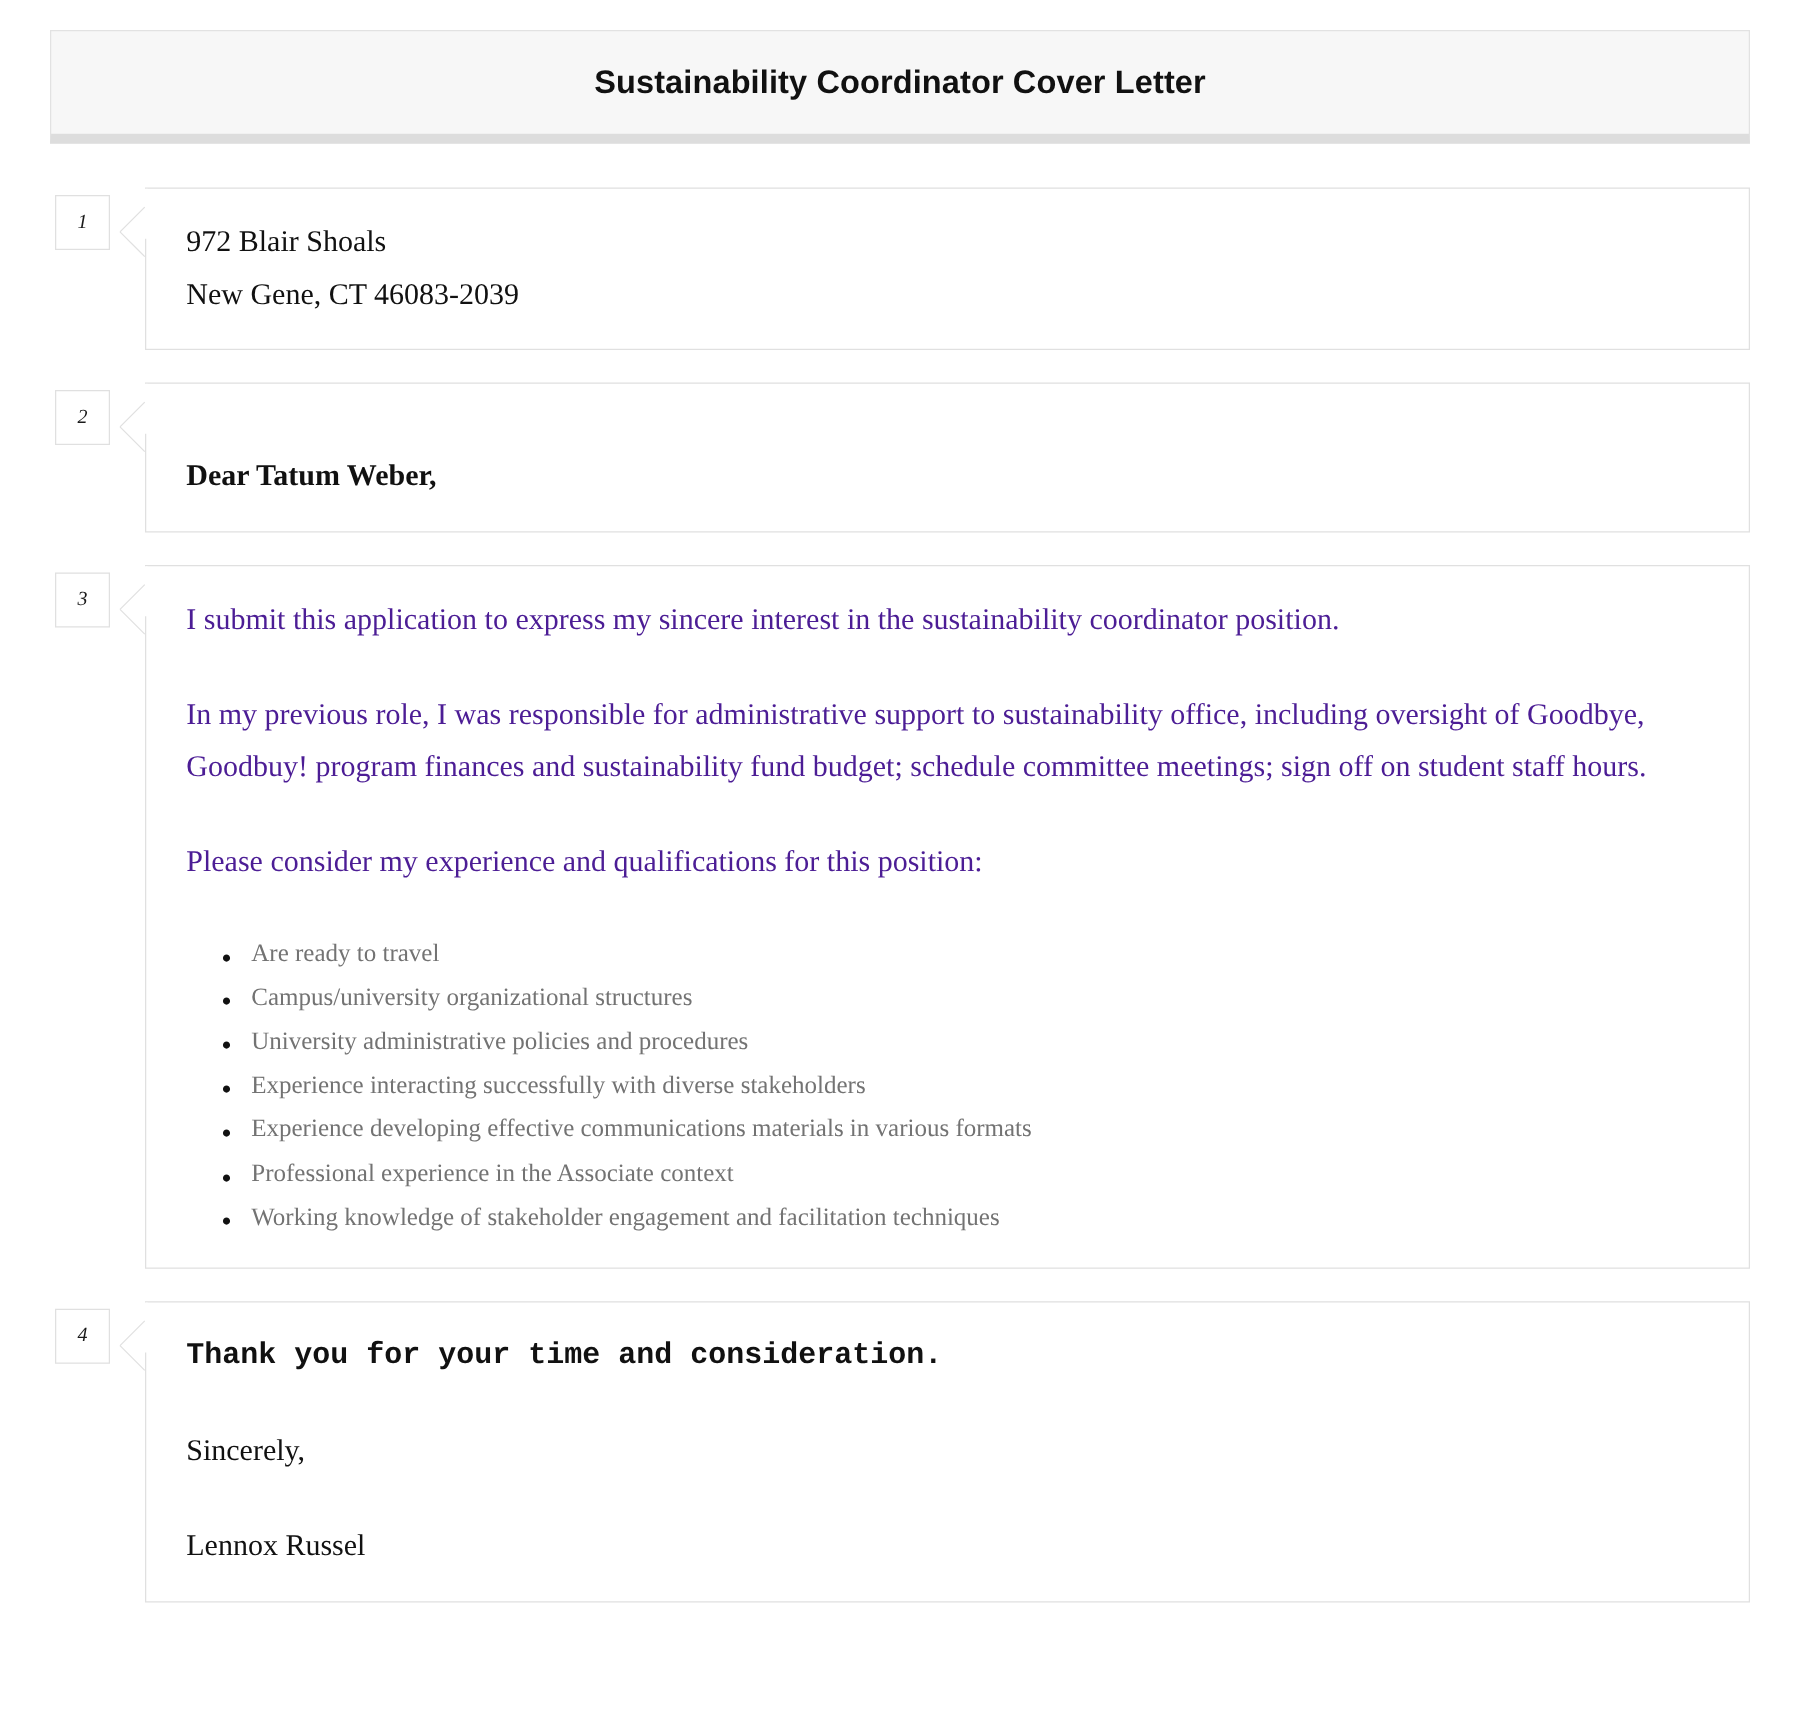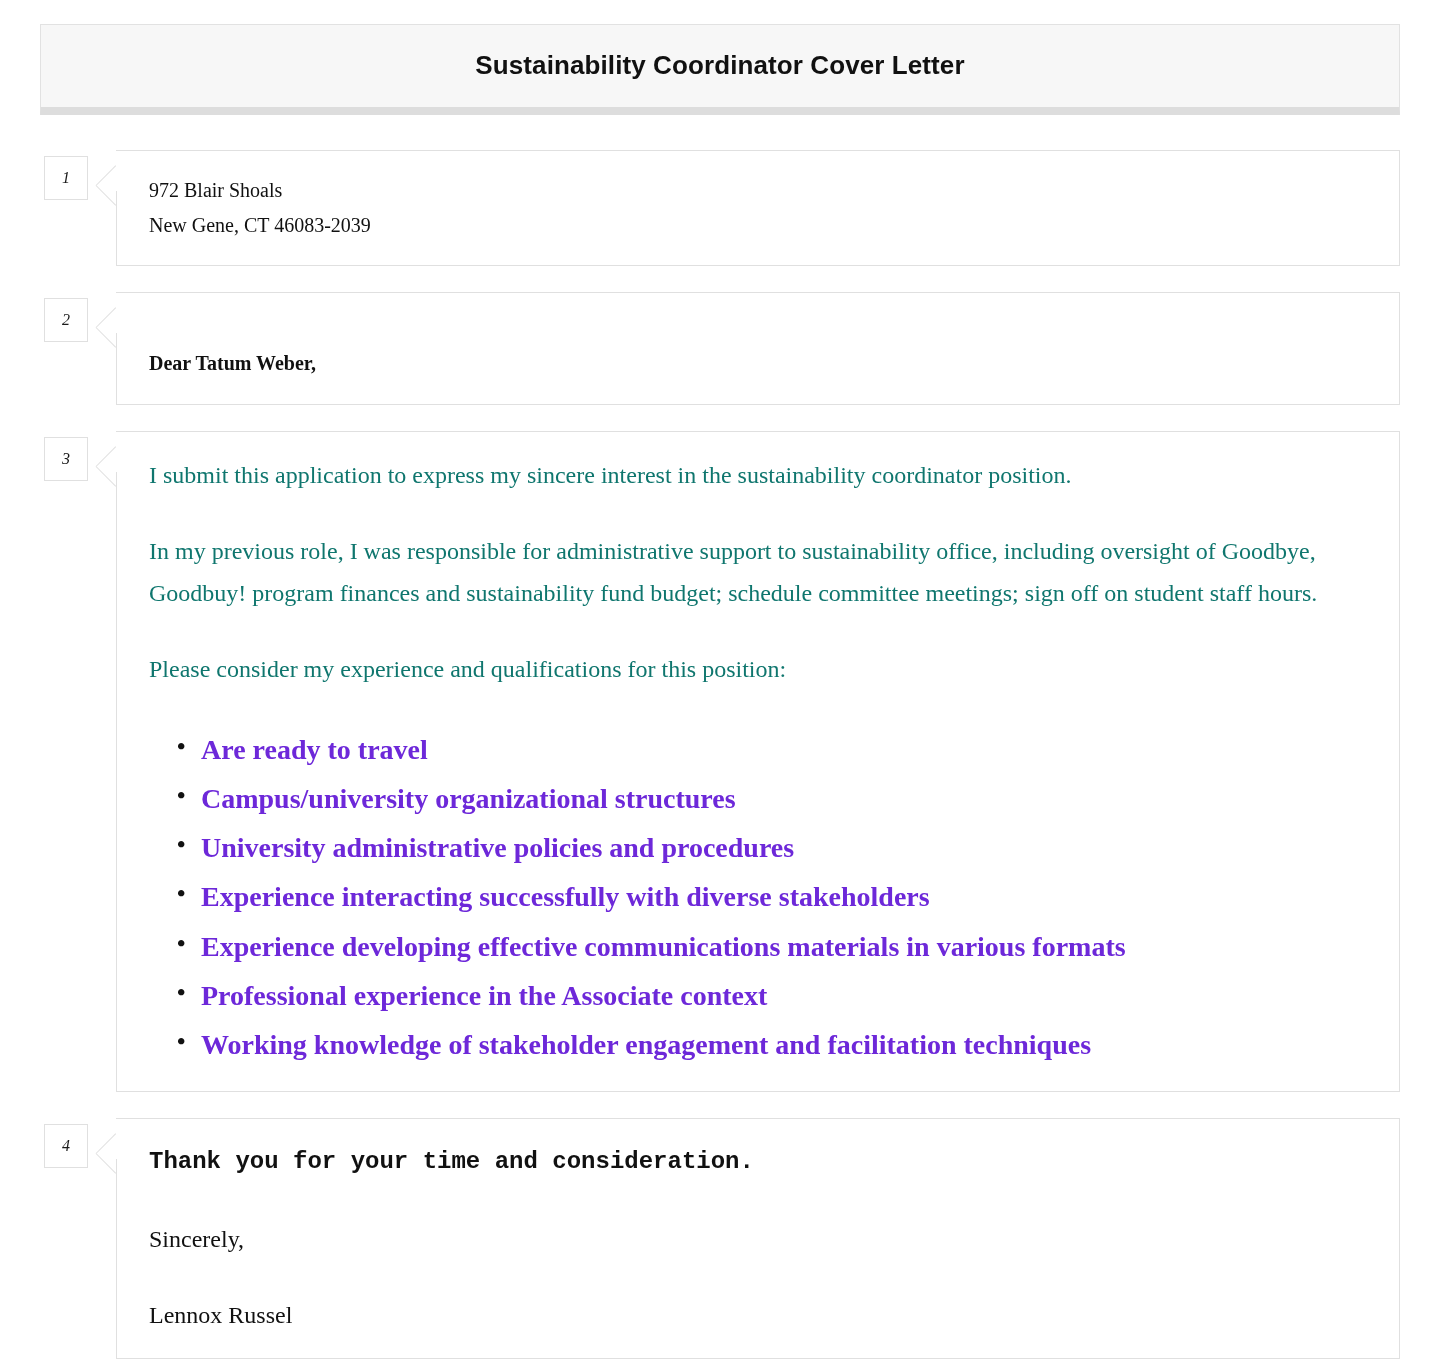--- a/index.html
+++ b/index.html
@@ -118,50 +118,49 @@
     position: absolute;
     left: -1px;
     top: 0px;
     width: 2px;
     height: 40px;
     background: #ffffff;
   }
 
   
   .line {
-    font-size: 20px;
+    font-size: 24px;
     line-height: 1.76;
     color: #111111;
   }
   .line.bold {
     font-weight: bold;
     margin-top: 31px;
   }
   .para {
     font-size: 24px;
     line-height: 1.76;
-    color: #0f766e;
+    color: #4c1d95;
     margin: 0 0 34px 0;
   }
   .para:last-child {
     margin-bottom: 0;
   }
 
   ul.bullets {
     margin: 0;
     padding: 0 0 0 52px;
     list-style: none;
   }
   ul.bullets li {
     position: relative;
-    font-size: 28px;
-    line-height: 1.76;
-    color: #6d28d9;
+    font-size: 20px;
+    line-height: 1.76;
+    color: #737373;
     padding-left: 0;
-    font-weight: bold;
   }
   ul.bullets li::before {
     content: "\2022";
     position: absolute;
     left: -24px;
     top: 0;
     font-size: 24px;
     line-height: 1.76;
     color: #111111;
   }

